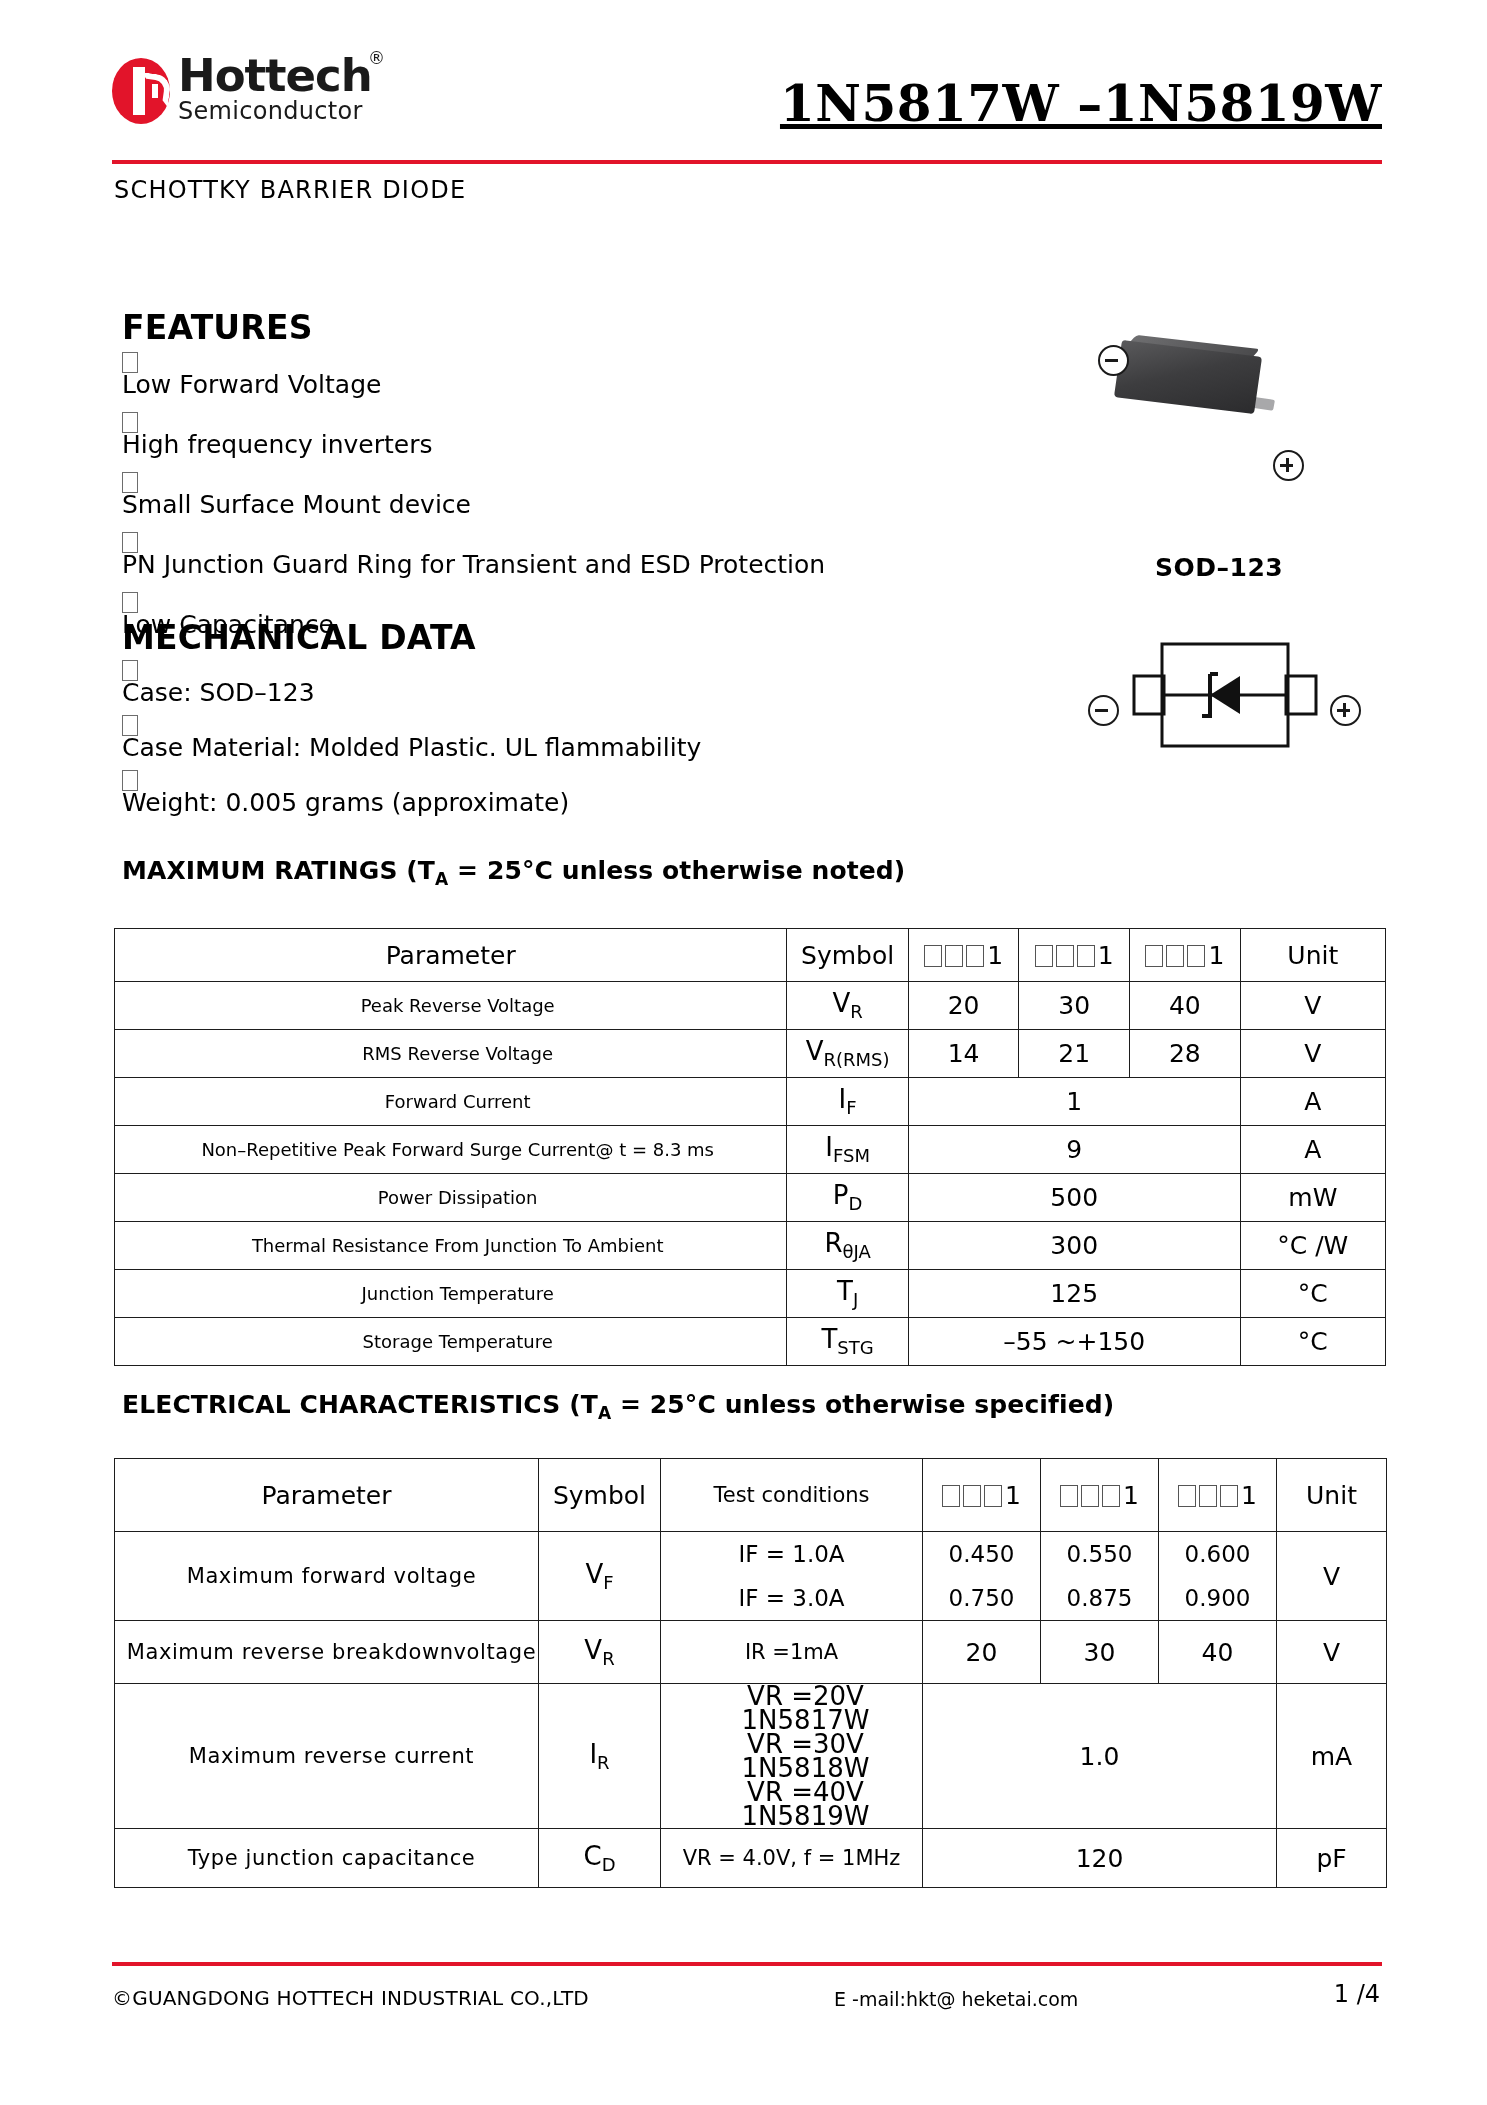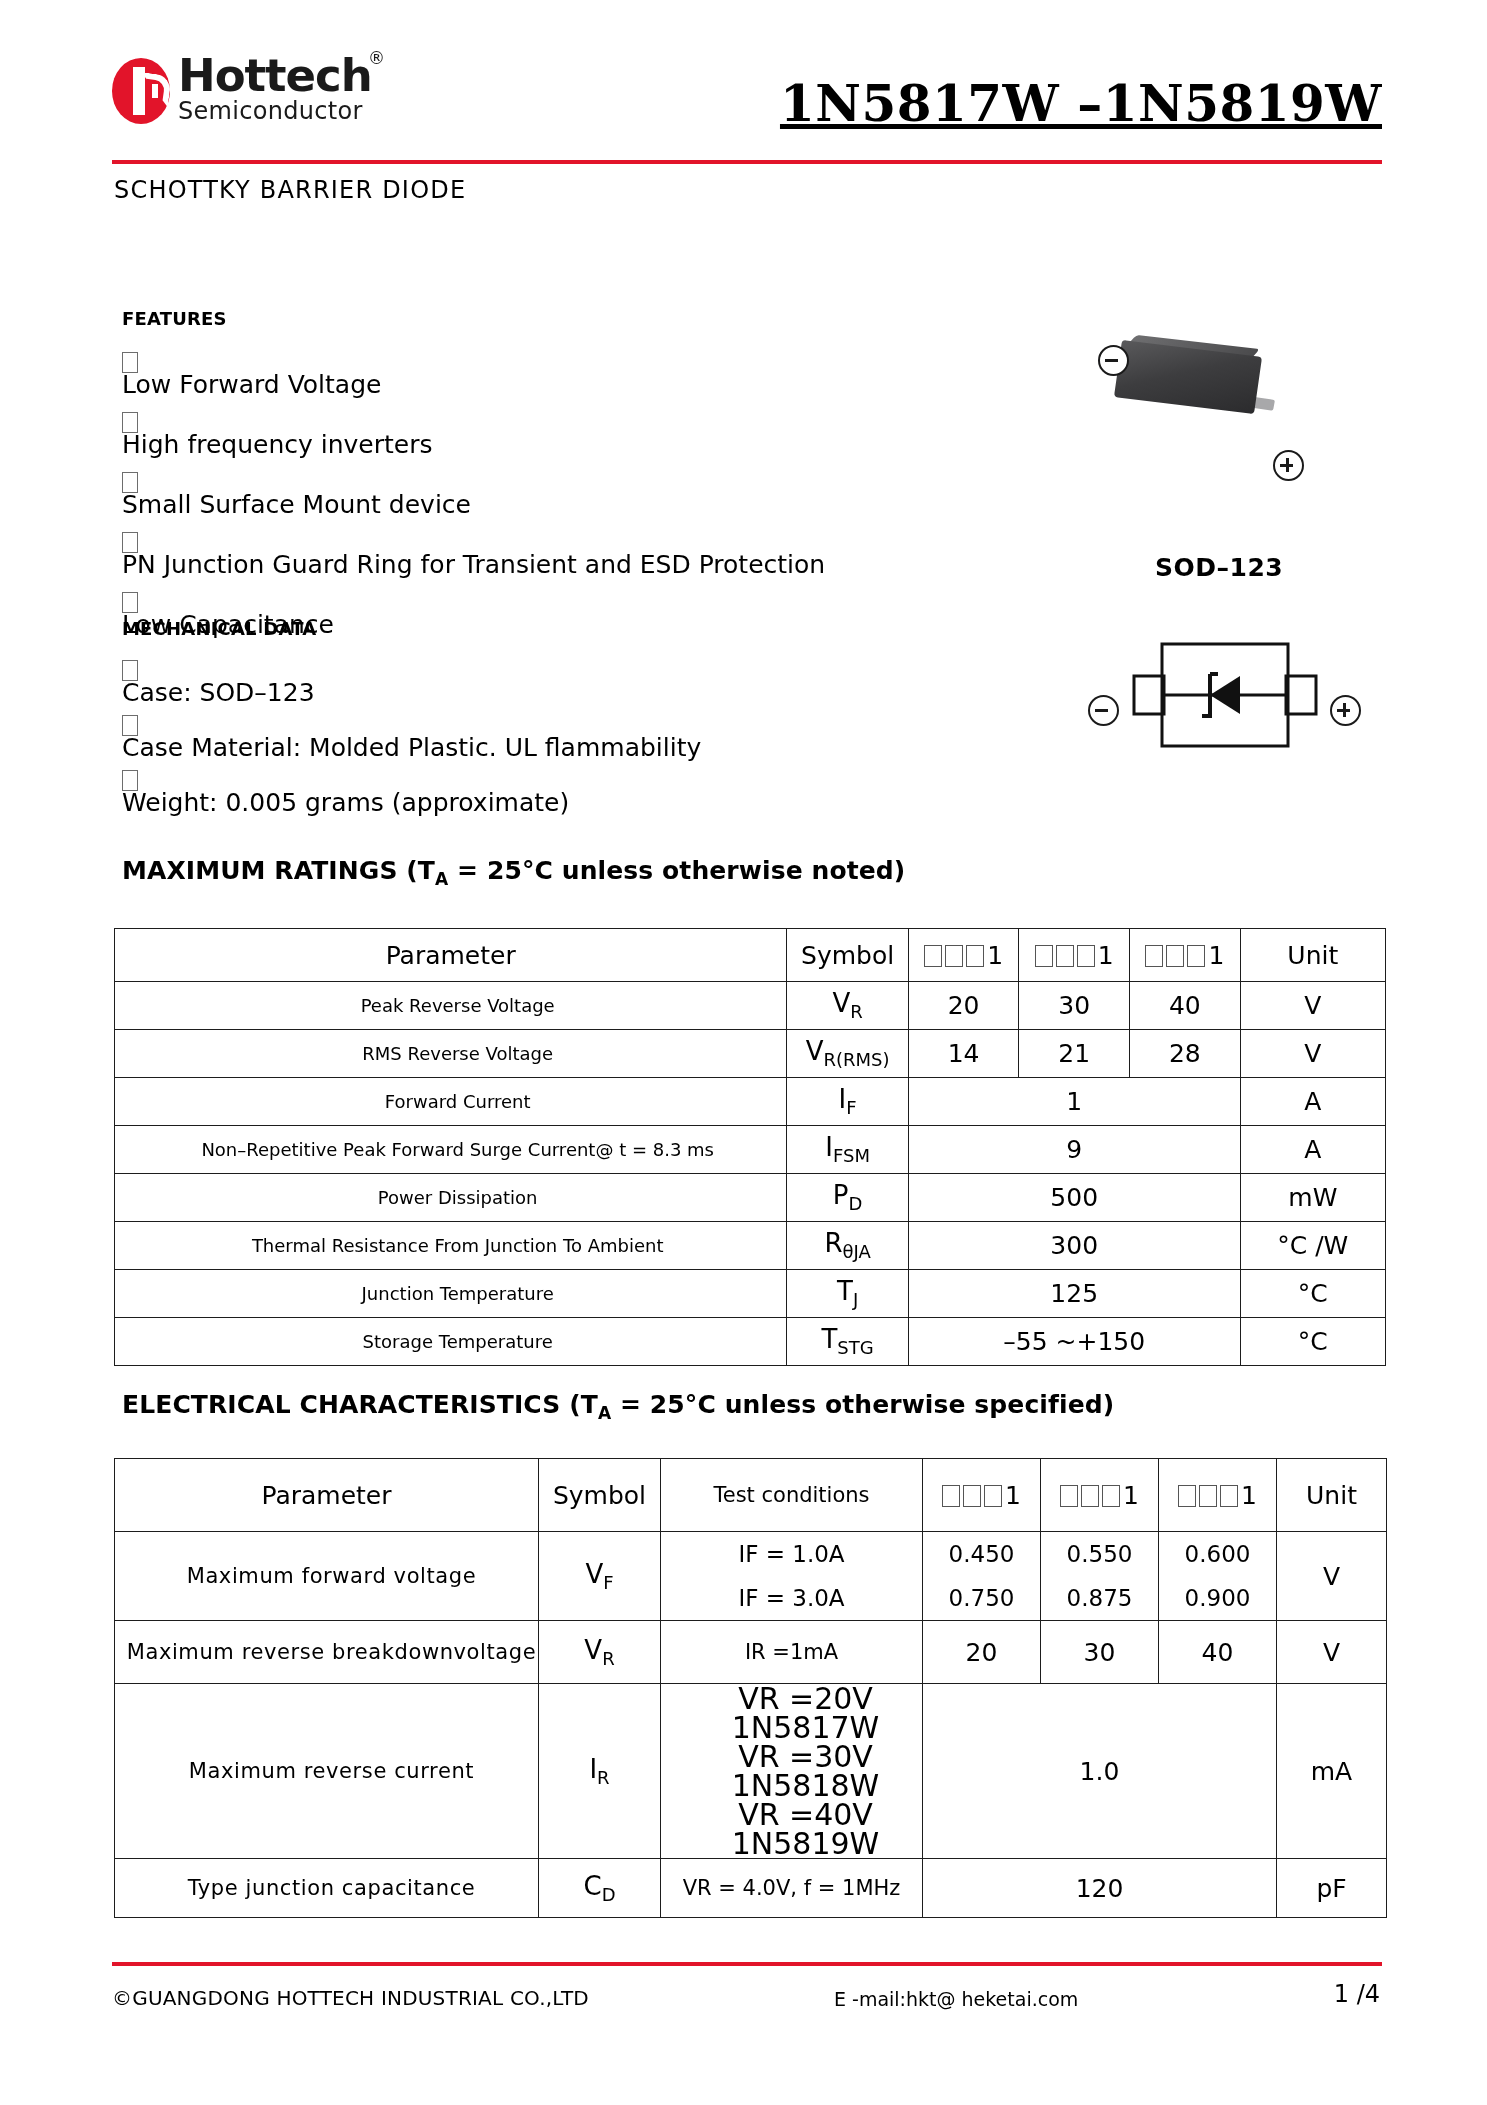--- a/index.html
+++ b/index.html
@@ -131,21 +131,21 @@
     left: 114px;
     top: 176px;
     font-size: 24px;
     letter-spacing: 1.2px;
     color: #000;
   }
 
   
   .sec-head {
     position: absolute;
-    font-size: 18px;
+    font-size: 33px;
     font-weight: bold;
     letter-spacing: 0.2px;
   }
   #features-head { left: 122px; top: 308px; }
   #mech-head { left: 122px; top: 618px; }
 
   .bullet-list {
     position: absolute;
     left: 122px;
   }
@@ -339,22 +339,22 @@
   }
   .sym .sb {
     font-size: 18px;
     vertical-align: sub;
   }
   .two-line {
     line-height: 44px;
     font-size: 23px;
   }
   .three-line {
-    line-height: 29px;
-    font-size: 30px;
+    line-height: 24px;
+    font-size: 26px;
     text-align: left;
     padding-left: 28px !important;
   }
 
   
   .rule-bottom { top: 1962px; }
   .footer {
     position: absolute;
     left: 112px;
     top: 1980px;

